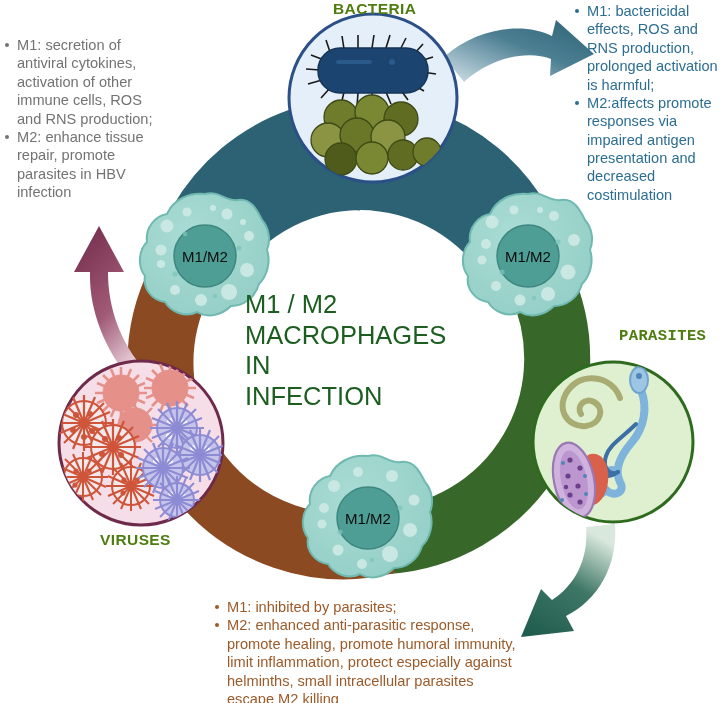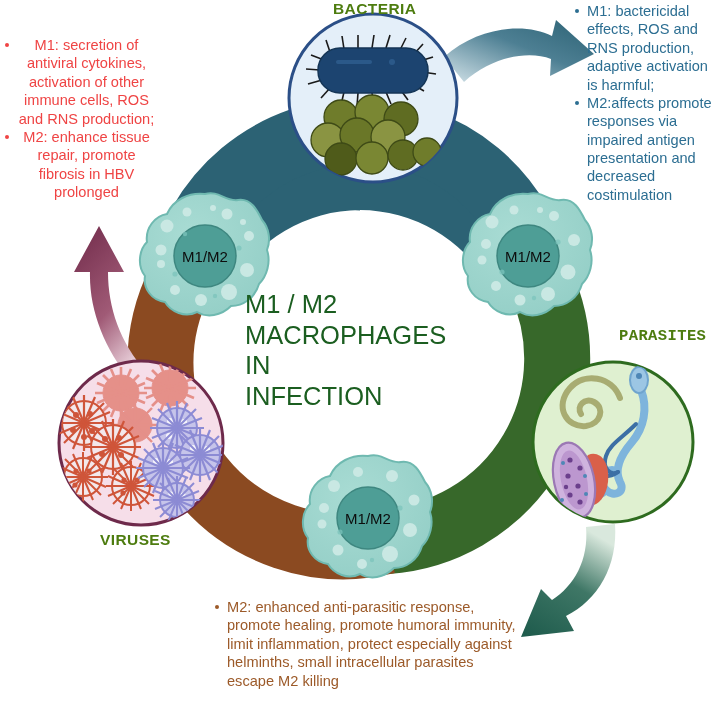--- a/index.html
+++ b/index.html
@@ -54,22 +54,21 @@
     width: 4px;
     height: 4px;
     border-radius: 50%;
     background: currentColor;
   }
 
   #callout-viruses {
     left: 4px;
     top: 36px;
     width: 152px;
-    color: #ef4444;
-    text-align: center;
+    color: #737373;
   }
   #callout-bacteria {
     left: 574px;
     top: 2px;
     width: 146px;
     color: #2C6E92;
   }
   #callout-parasites {
     left: 214px;
     top: 598px;
@@ -670,29 +669,30 @@
       <g fill="#7CC4BC" opacity="0.75">
         <circle cx="-28" cy="14" r="2.6"></circle>
           <circle cx="32" cy="-10" r="2.6"></circle>
         <circle cx="4" cy="42" r="2.2"></circle>
       </g>
     </g>
   </svg>
 
   <ul class="callout" id="callout-viruses">
     <li>M1: secretion of antiviral cytokines, activation of other immune cells, ROS and RNS production;</li>
-    <li>M2: enhance tissue repair, promote fibrosis in HBV prolonged</li>
+    <li>M2: enhance tissue repair, promote parasites in HBV infection</li>
   </ul>
 
   <ul class="callout" id="callout-bacteria">
-    <li>M1: bactericidal effects, ROS and RNS production, adaptive activation is harmful;</li>
+    <li>M1: bactericidal effects, ROS and RNS production, prolonged activation is harmful;</li>
     <li>M2:affects promote responses via impaired antigen presentation and decreased costimulation</li>
   </ul>
 
   <ul class="callout" id="callout-parasites">
+    <li>M1: inhibited by parasites;</li>
     <li>M2: enhanced anti-parasitic response, promote healing, promote humoral immunity, limit inflammation, protect especially against helminths, small intracellular parasites escape M2 killing</li>
   </ul>
 
   <div class="section-label" id="label-bacteria">BACTERIA</div>
   <div class="section-label" id="label-parasites">PARASITES</div>
   <div class="section-label" id="label-viruses">VIRUSES</div>
 
   <div id="center-title">M1 / M2
 MACROPHAGES
 IN

